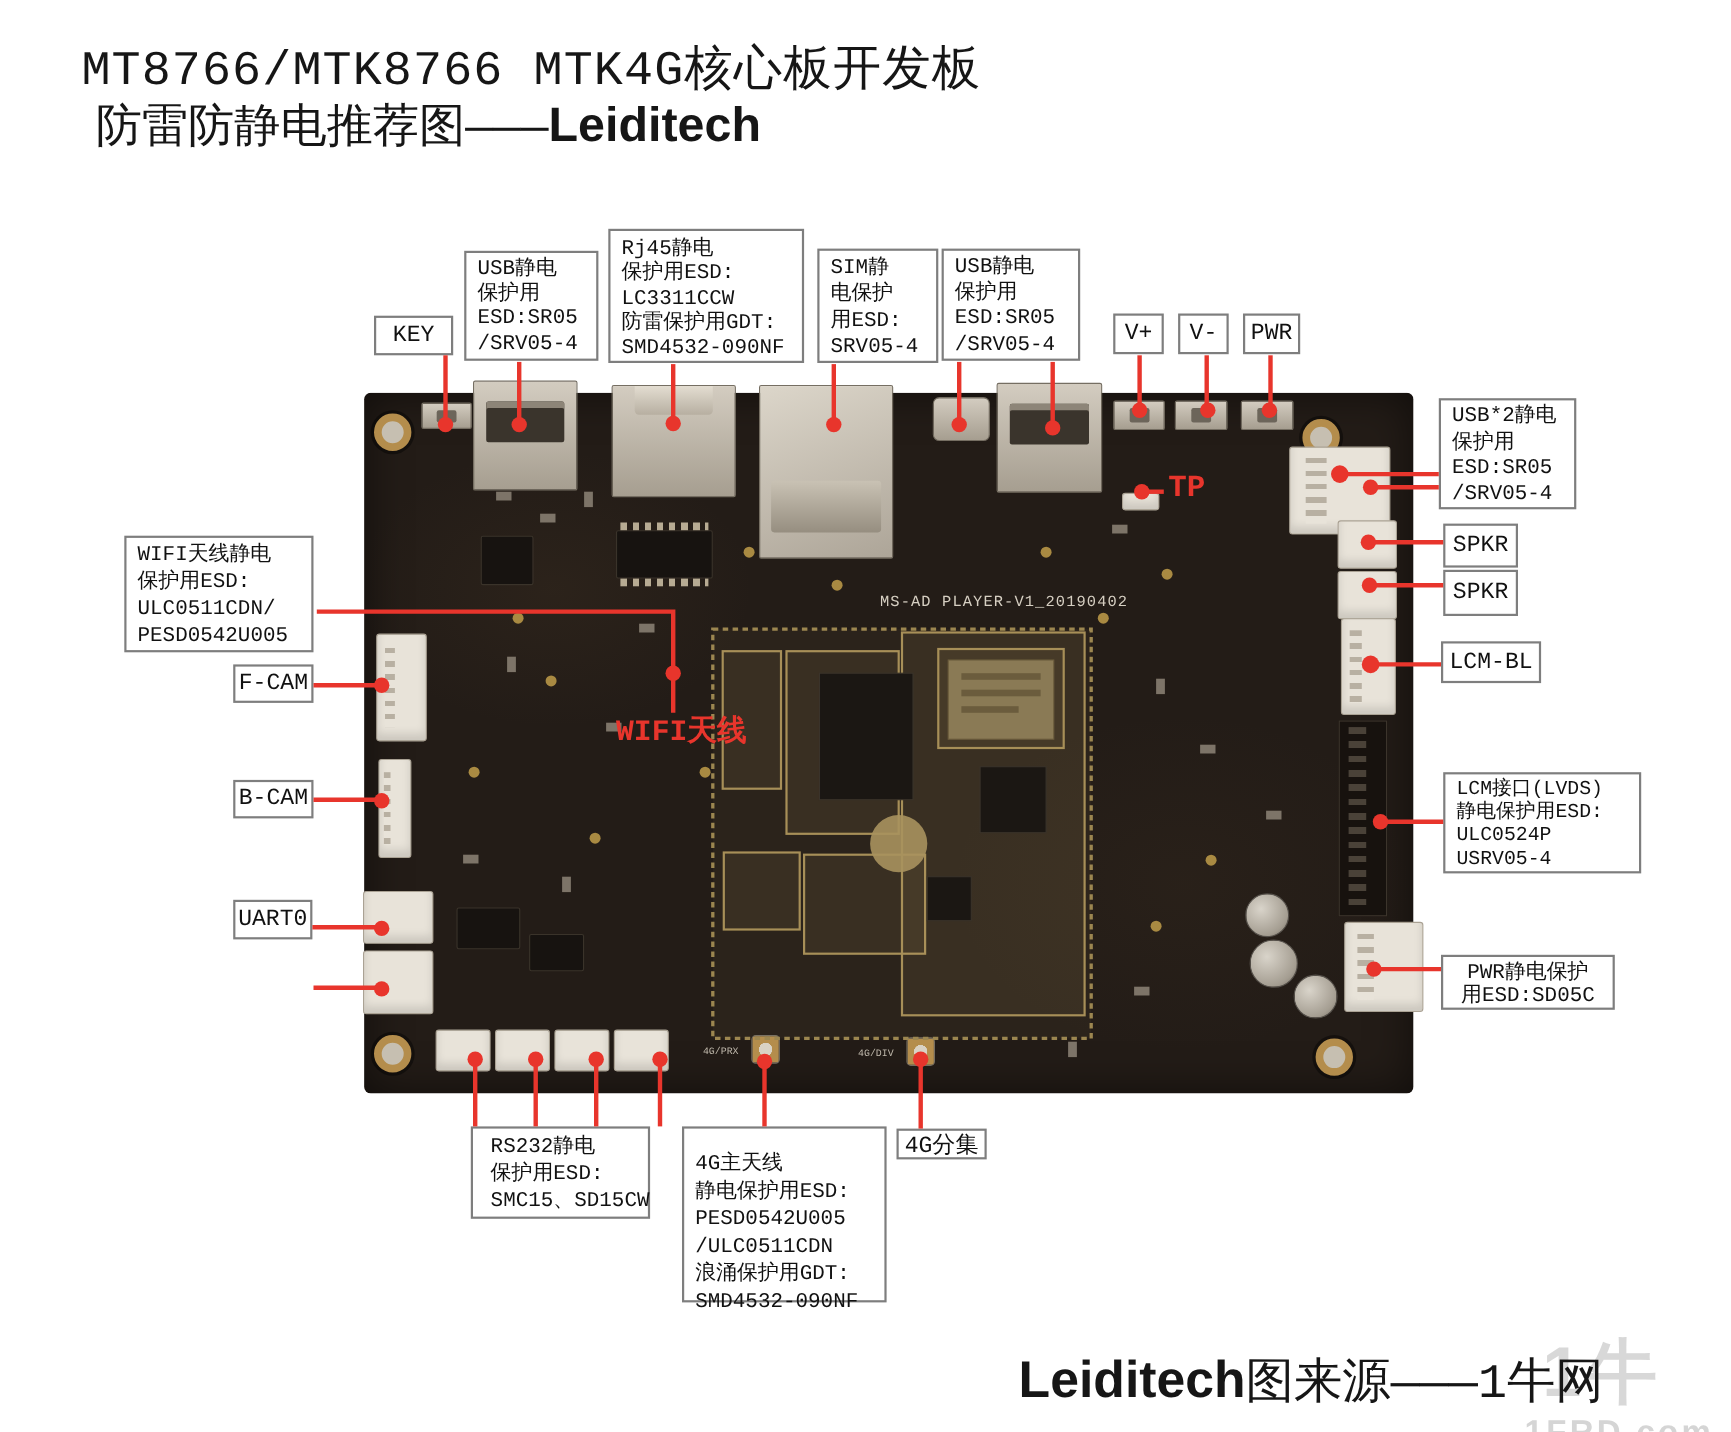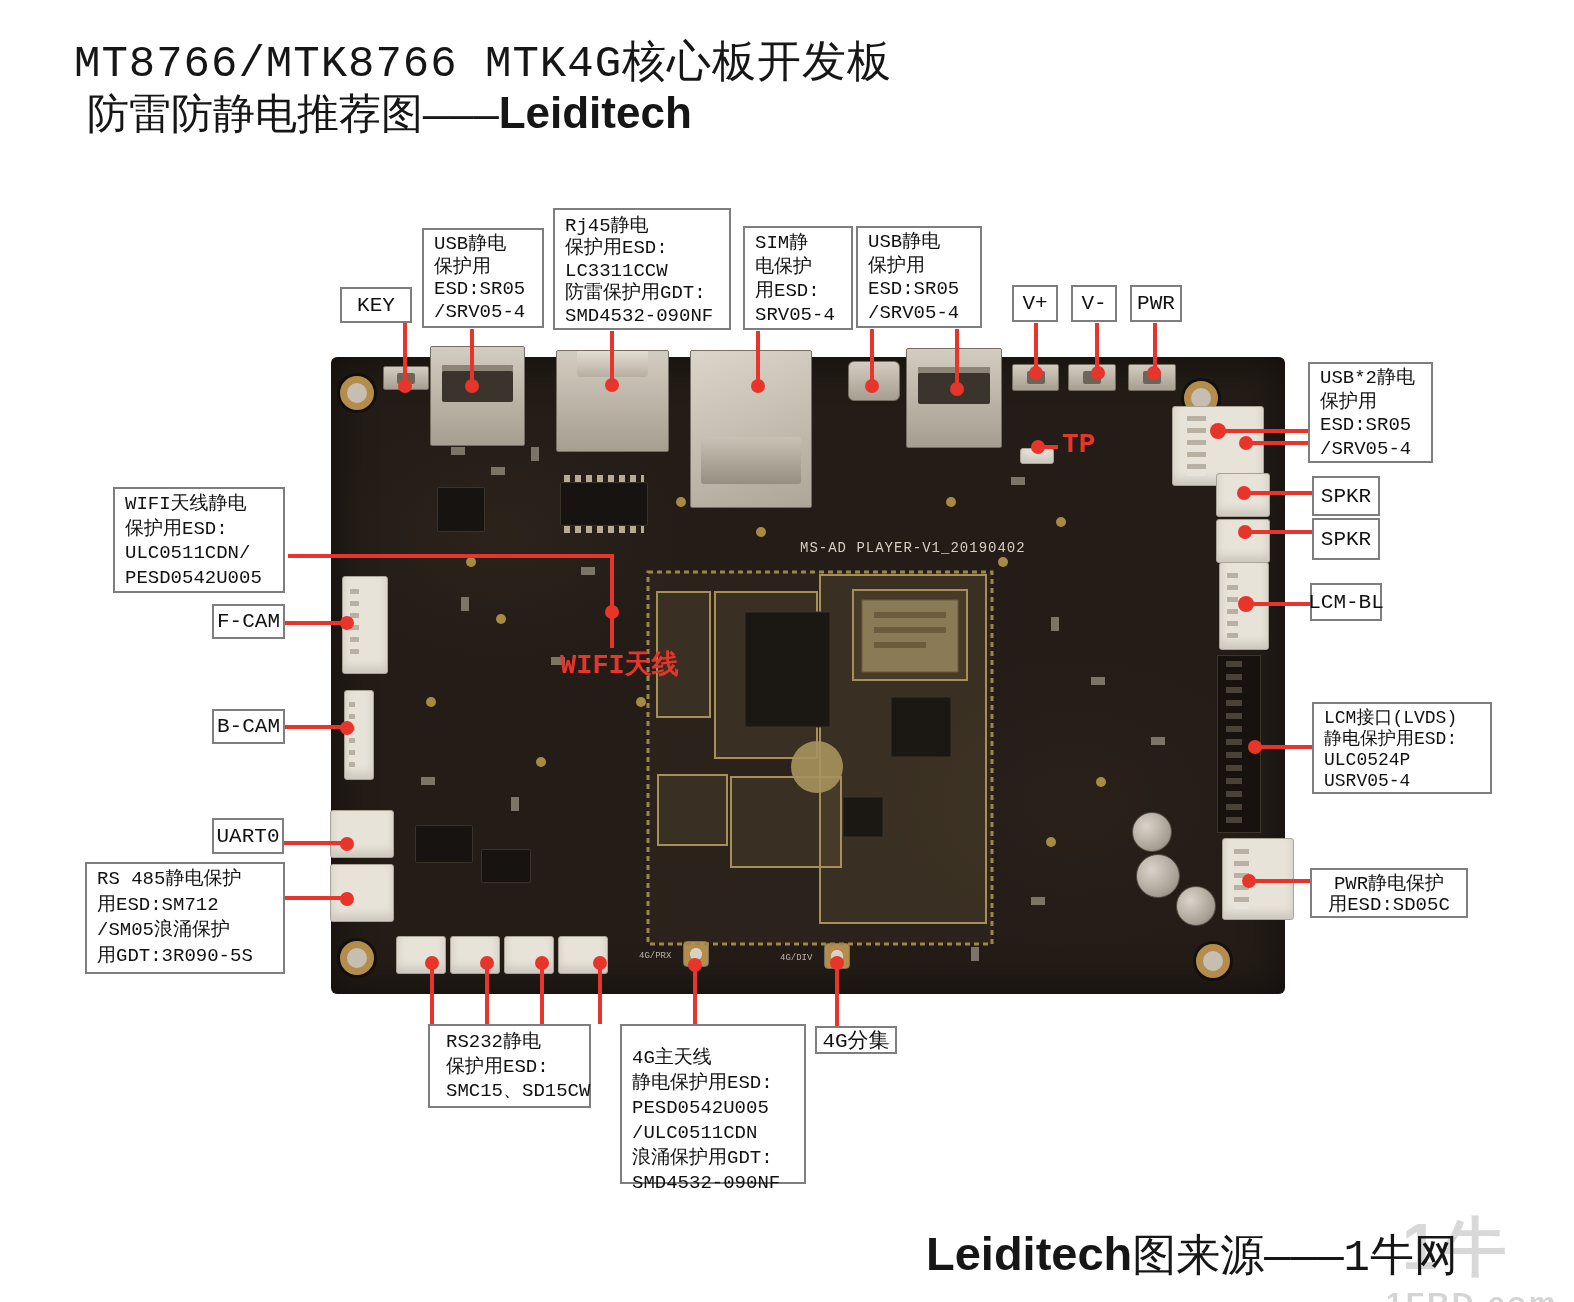--- a/index.html
+++ b/index.html
@@ -228,21 +228,21 @@
       <div class="ln">保护用</div>
       <div class="ln">ESD:SR05</div>
       <div class="ln">/SRV05-4</div>
     </div>
   <div class="co cc" style="left:1312px;top:476px;width:68px;height:40px">
       <div class="ln">SPKR</div>
     </div>
   <div class="co cc" style="left:1312px;top:518px;width:68px;height:42px">
       <div class="ln">SPKR</div>
     </div>
-  <div class="co cc" style="left:1310px;top:583px;width:72px;height:38px">
+  <div class="co cc" style="left:1310px;top:583px;width:91px;height:38px">
       <div class="ln">LCM-BL</div>
     </div>
   <div class="co" style="left:1312px;top:702px;width:180px;height:92px;--lh:21px;font-size:18px;padding:4px 10px">
       <div class="ln">LCM接口(LVDS)</div>
       <div class="ln">静电保护用ESD:</div>
       <div class="ln">ULC0524P</div>
       <div class="ln">USRV05-4</div>
     </div>
   <div class="co ctr" style="left:1310px;top:868px;width:158px;height:50px;--lh:21px;padding:4px 6px">
       <div class="ln">PWR静电保护</div>
@@ -255,26 +255,20 @@
       <div class="ln">PESD0542U005</div>
     </div>
   <div class="co cc" style="left:212px;top:604px;width:73px;height:35px">
       <div class="ln">F-CAM</div>
     </div>
   <div class="co cc" style="left:212px;top:709px;width:73px;height:35px">
       <div class="ln">B-CAM</div>
     </div>
   <div class="co cc" style="left:212px;top:818px;width:72px;height:36px">
       <div class="ln">UART0</div>
-    </div>
-  <div class="co" style="left:85px;top:862px;width:200px;height:112px;--lh:25.5px;padding:3px 10px">
-      <div class="ln">RS 485静电保护</div>
-      <div class="ln">用ESD:SM712</div>
-      <div class="ln">/SM05浪涌保护</div>
-      <div class="ln">用GDT:3R090-5S</div>
     </div>
   <div class="co" style="left:428px;top:1024px;width:163px;height:84px;--lh:24.5px;padding:4px 8px 0 16px">
       <div class="ln">RS232静电</div>
       <div class="ln">保护用ESD:</div>
       <div class="ln">SMC15、SD15CW</div>
     </div>
   <div class="co" style="left:620px;top:1024px;width:186px;height:160px;--lh:25px;padding:20px 10px">
       <div class="ln">4G主天线</div>
       <div class="ln">静电保护用ESD:</div>
       <div class="ln">PESD0542U005</div>

